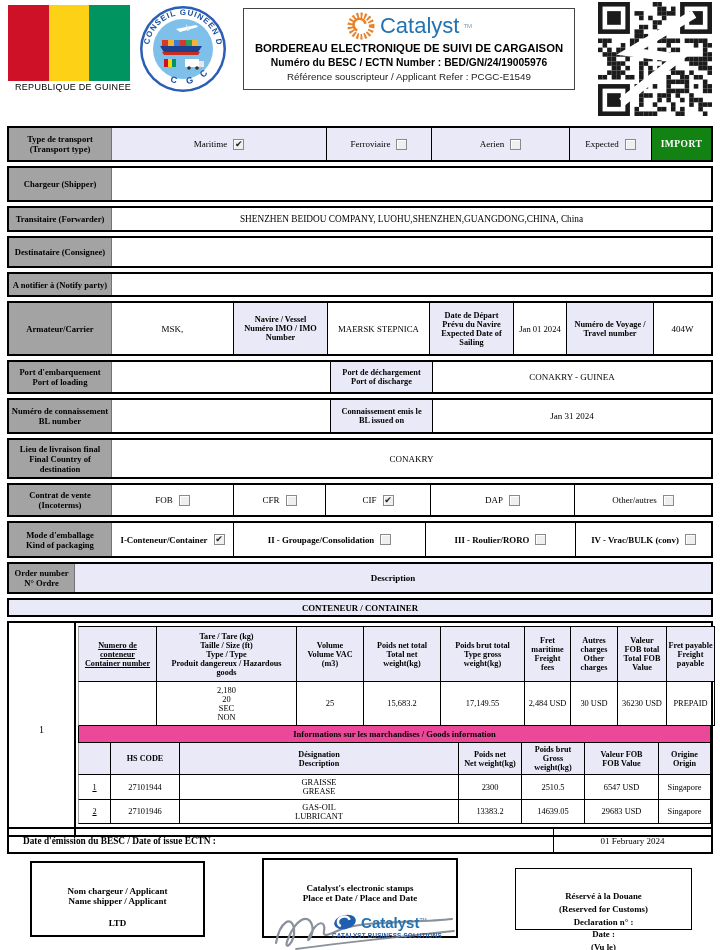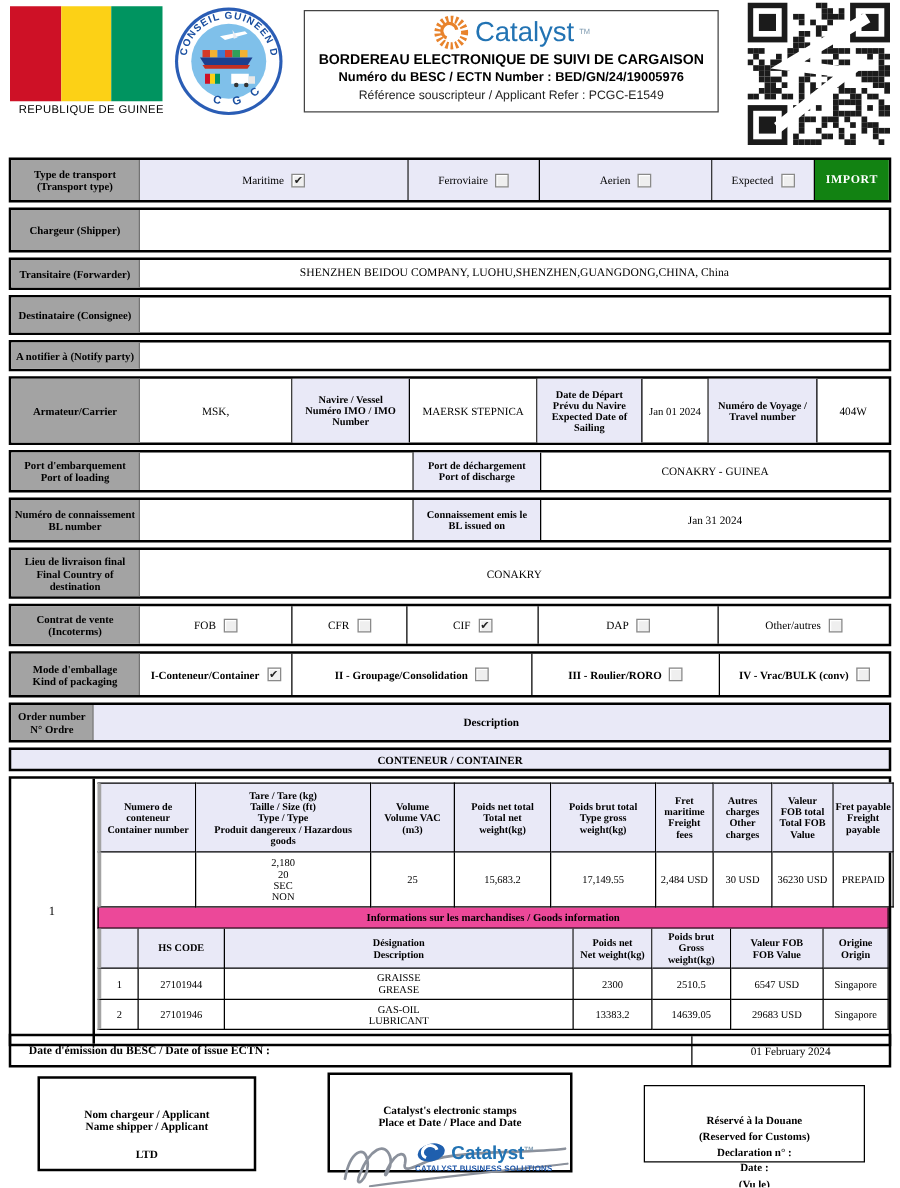--- a/index.html
+++ b/index.html
@@ -44,21 +44,21 @@
   .banner{border:2px solid #000;background:#e9e9f7;text-align:center;font-weight:bold;font-size:8.8px;
           margin-bottom:4px;display:flex;align-items:center;justify-content:center;box-sizing:border-box;}
   
   .outer{display:flex;border:2px solid #000;box-sizing:border-box;background:#fff;}
   .ordcol{width:65px;min-width:65px;border-right:2px solid #000;display:flex;align-items:center;
           justify-content:center;font-size:10px;}
   .ccontent{flex:1;padding:3px 2px 4px 2px;}
   .trow{display:flex;}
   .tcell{border:1px solid #000;border-left:none;display:flex;align-items:center;justify-content:center;
          text-align:center;font-size:8.4px;box-sizing:border-box;padding:1px;}
-  .tcell.first{border-left:3px solid #a3a3a3;}
+  .tcell.first{border-left:1px solid #a3a3a3;text-decoration:underline;}
   .thead .tcell{background:#e9e9f7;font-weight:bold;font-size:8.2px;}
   .tdata .tcell{border-top:none;}
   .gbanner{border:1px solid #000;border-top:none;background:#ec4899;text-align:center;font-weight:bold;
            font-size:8.6px;padding:3px 12px;box-sizing:border-box;}
   .gt .tcell{border-top:none;}
   
   .issue{position:absolute;left:7px;top:827px;width:706px;height:27px;border:2px solid #000;
          display:flex;box-sizing:border-box;}
   .issue .il{flex:1;display:flex;align-items:center;padding-left:14px;font-weight:bold;font-size:9.3px;}
   .issue .iv{width:157px;border-left:1.5px solid #000;display:flex;align-items:center;

